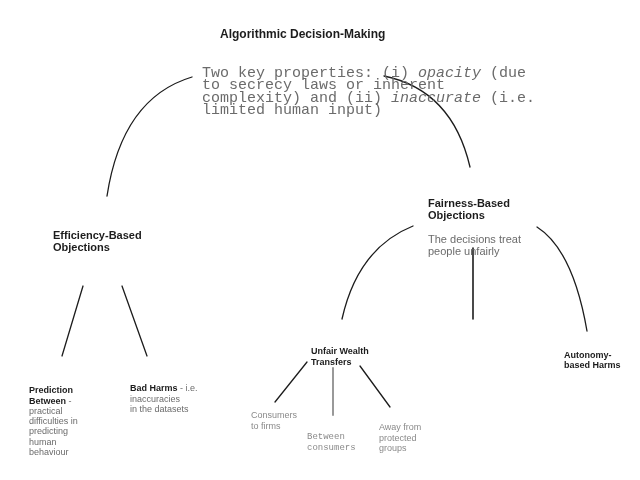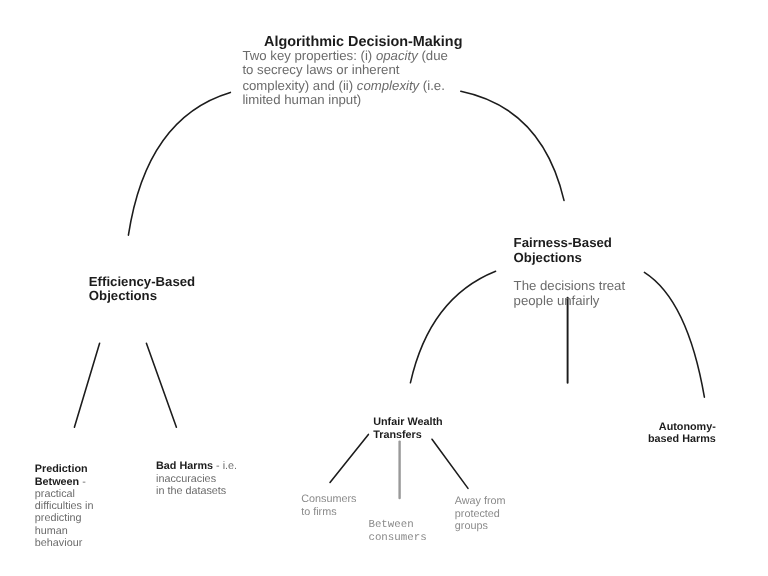--- a/index.html
+++ b/index.html
@@ -18,36 +18,36 @@
   .node { position: absolute; white-space: pre-line; }
   .node .t { font-weight: bold; color: var(--heading); }
   .node .b { font-weight: normal; color: var(--body-text); }
   .node .i { font-style: italic; }
 
   #root-title {
     left: 220px; top: 28px;
     font-size: 12px; line-height: 13px;
     font-weight: bold; color: var(--heading);
   }
-  #root-body  { left: 202px; top: 29px; font-size: 11px; line-height: 12.2px; color: var(--body-text); }
+  #root-body  { left: 202px; top: 56px; font-size: 15px; line-height: 12.2px; color: var(--body-text); font-family: Liberation Mono, monospace; }
 
-  #efficiency { left: 53px;  top: 217px; font-size: 11px; line-height: 12px; margin-left: 21px; }
+  #efficiency { left: 53px;  top: 217px; font-size: 11px; line-height: 12px; }
   #fairness   { left: 428px; top: 185px; font-size: 11px; line-height: 12px; }
 
   #unfair-wealth { left: 311px; top: 335px; font-size: 9px; line-height: 11.2px; }
   #arbitrariness { left: 443px; top: 333px; font-size: 9px; line-height: 10.8px; }
-  #autonomy      { left: 540px; top: 339px; font-size: 9px; line-height: 10.7px; text-align: right; }
+  #autonomy      { left: 564px; top: 339px; font-size: 9px; line-height: 10.7px; }
 
   #prediction { left: 29px;  top: 375px; font-size: 9px; line-height: 10.3px; }
   #bad-data   { left: 130px; top: 373px; font-size: 9px; line-height: 10.4px; }
 
   .leaf { position: absolute; white-space: pre-line; font-size: 9px; line-height: 10.6px; color: var(--leaf-text); }
   #consumers { left: 251px; top: 410px; }
   #between   { left: 307px; top: 432px; font-family: Liberation Mono, monospace; }
-  #away      { left: 379px; top: 412px; }
+  #away      { left: 379px; top: 422px; }
 </style>
 </head>
 <body>
 
 <div id="canvas">
 
   <svg id="edges" viewBox="0 0 640 480" xmlns="http://www.w3.org/2000/svg">
     <path d="M192,77 Q122,98 107,196"></path>
     <path d="M384,76 Q452,90 470,167"></path>
     <path d="M83,286 L62,356"></path>
@@ -58,21 +58,21 @@
     <path d="M307,362 L275,402"></path>
     <path class="gray" d="M333,368 L333,415"></path>
     <path d="M360,366 L390,407"></path>
   </svg>
 
   <div id="root-title" class="node">Algorithmic Decision-Making</div>
 
   <div id="root-body" class="node">
     <span class="b">Two key properties: (i) </span><span class="b i">opacity</span><span class="b"> (due
 to secrecy laws or inherent
-complexity) and (ii) </span><span class="b i">complexity</span><span class="b"> (i.e.
+complexity) and (ii) </span><span class="b i">inaccurate</span><span class="b"> (i.e.
 limited human input)</span>
   </div>
 
   <div id="efficiency" class="node">
     <span class="t">Efficiency-Based
 Objections</span><br>
   </div>
 
   <div id="fairness" class="node">
     <span class="t">Fairness-Based

